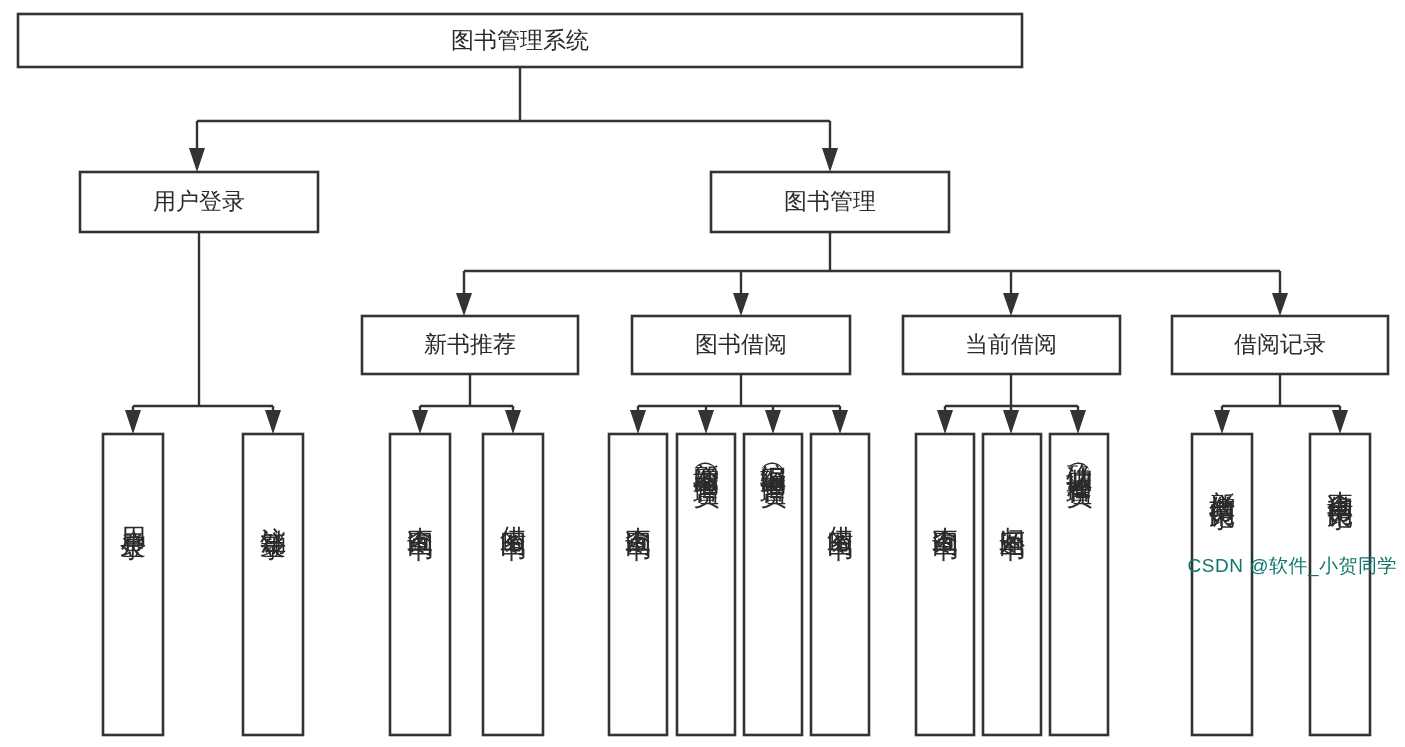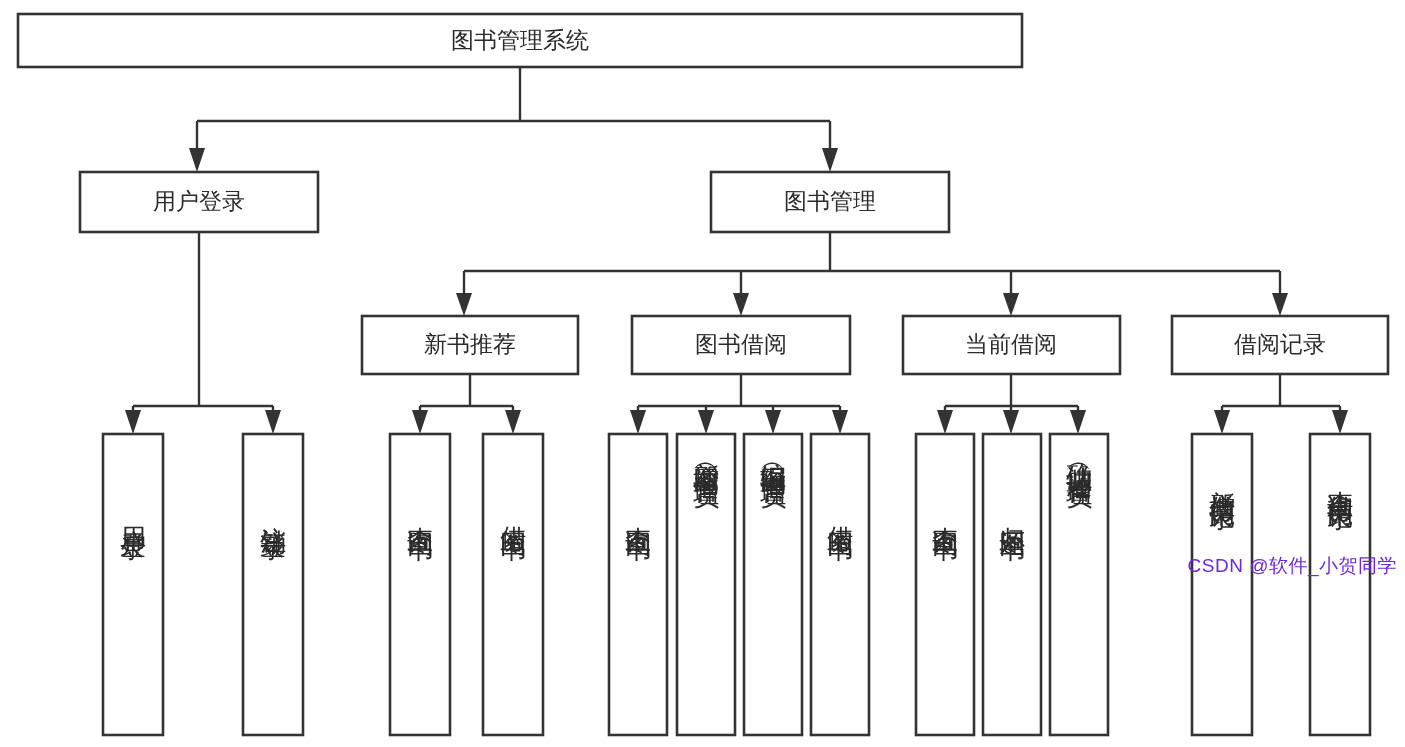--- a/index.html
+++ b/index.html
@@ -70,21 +70,21 @@
     color: #2b2b2b;
     white-space: nowrap;
     text-align: start;
   }
   .watermark {
     position: absolute;
     right: 8px;
     bottom: 4px;
     font-family: "Liberation Sans", "DejaVu Sans", sans-serif;
     font-size: 19px;
-    color: #6d28d9;
+    color: #0f766e;
     letter-spacing: 0.5px;
     white-space: nowrap;
     user-select: none;
   }
 </style>
 </head>
 <body>
 
 <div id="diagram-root">
 

